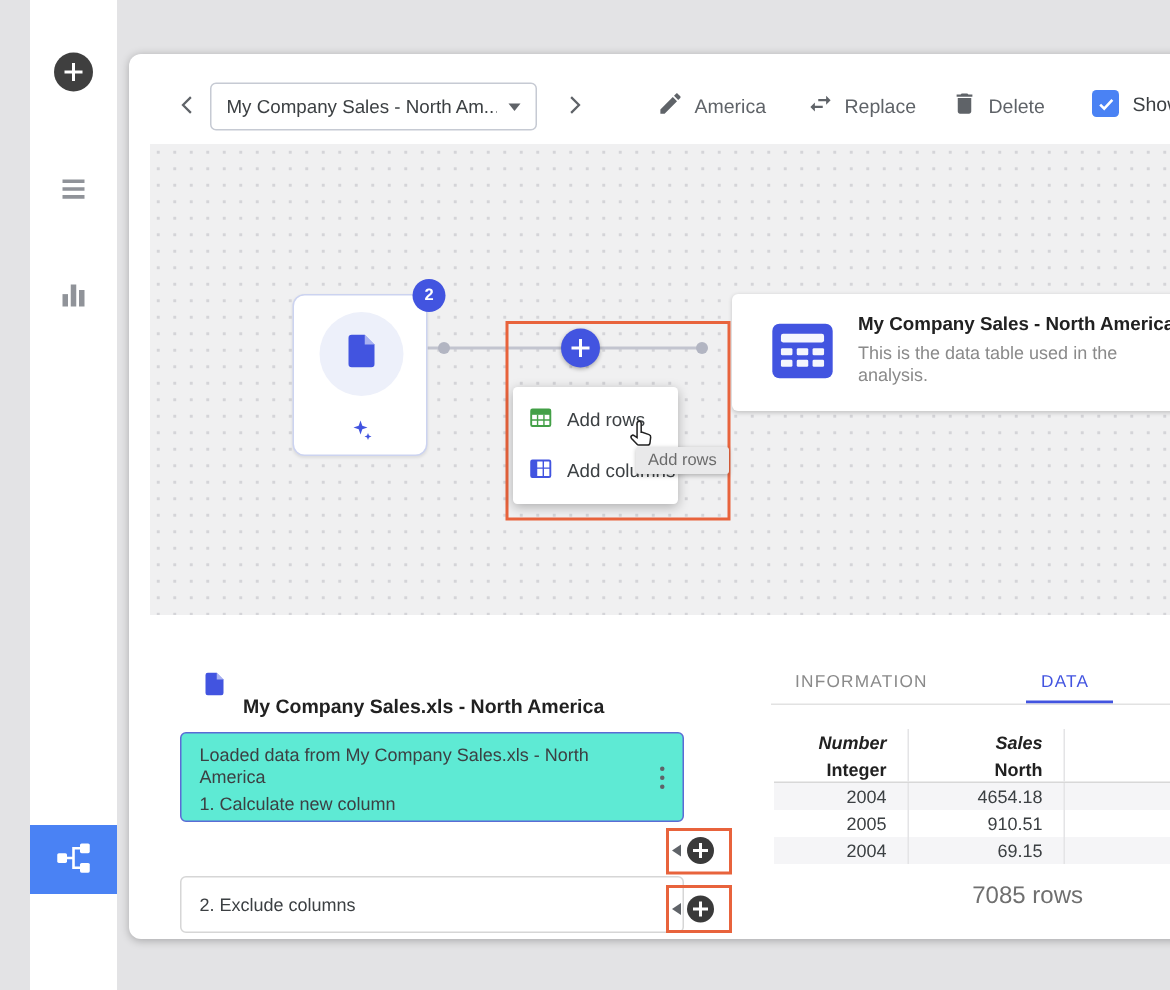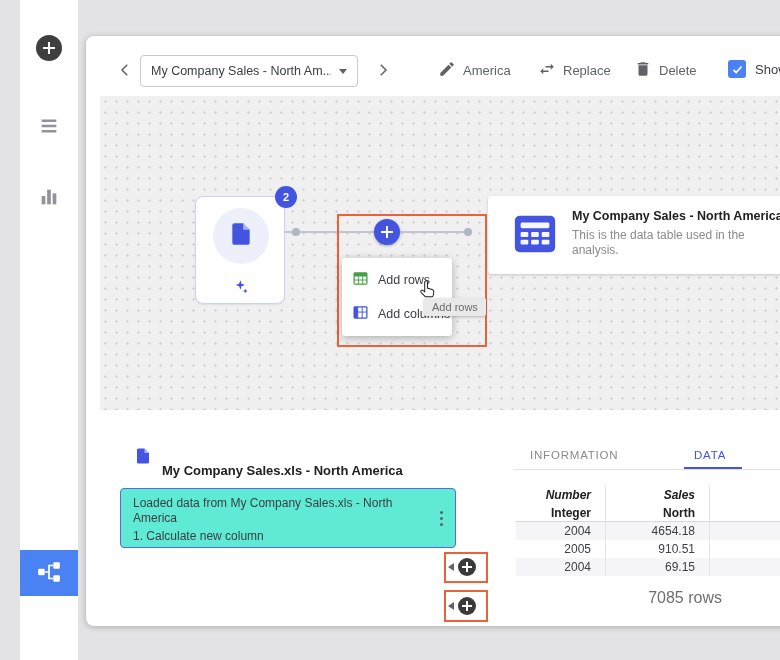--- a/index.html
+++ b/index.html
@@ -321,20 +321,23 @@
     <div class="step1">
       <div class="l1">Loaded data from My Company Sales.xls - North America</div>
       <div class="l2">1. Calculate new column</div>
       <span class="kebab"></span>
     </div>
 
     <span id="tri1" class="tri"></span>
     <button id="plus1" class="plus-small cross sm"></button>
     <div id="hl-plus1" class="highlight"></div>
 
+    <div class="step2">
+      <span>2. Exclude columns</span>
+    </div>
 
     <span id="tri2" class="tri"></span>
     <button id="plus2" class="plus-small cross sm"></button>
     <div id="hl-plus2" class="highlight"></div>
 
     <button id="tab-info" class="tab">INFORMATION</button>
     <button id="tab-data" class="tab">DATA</button>
     <div class="tab-underline"></div>
     <div class="tabs-divider"></div>
 

